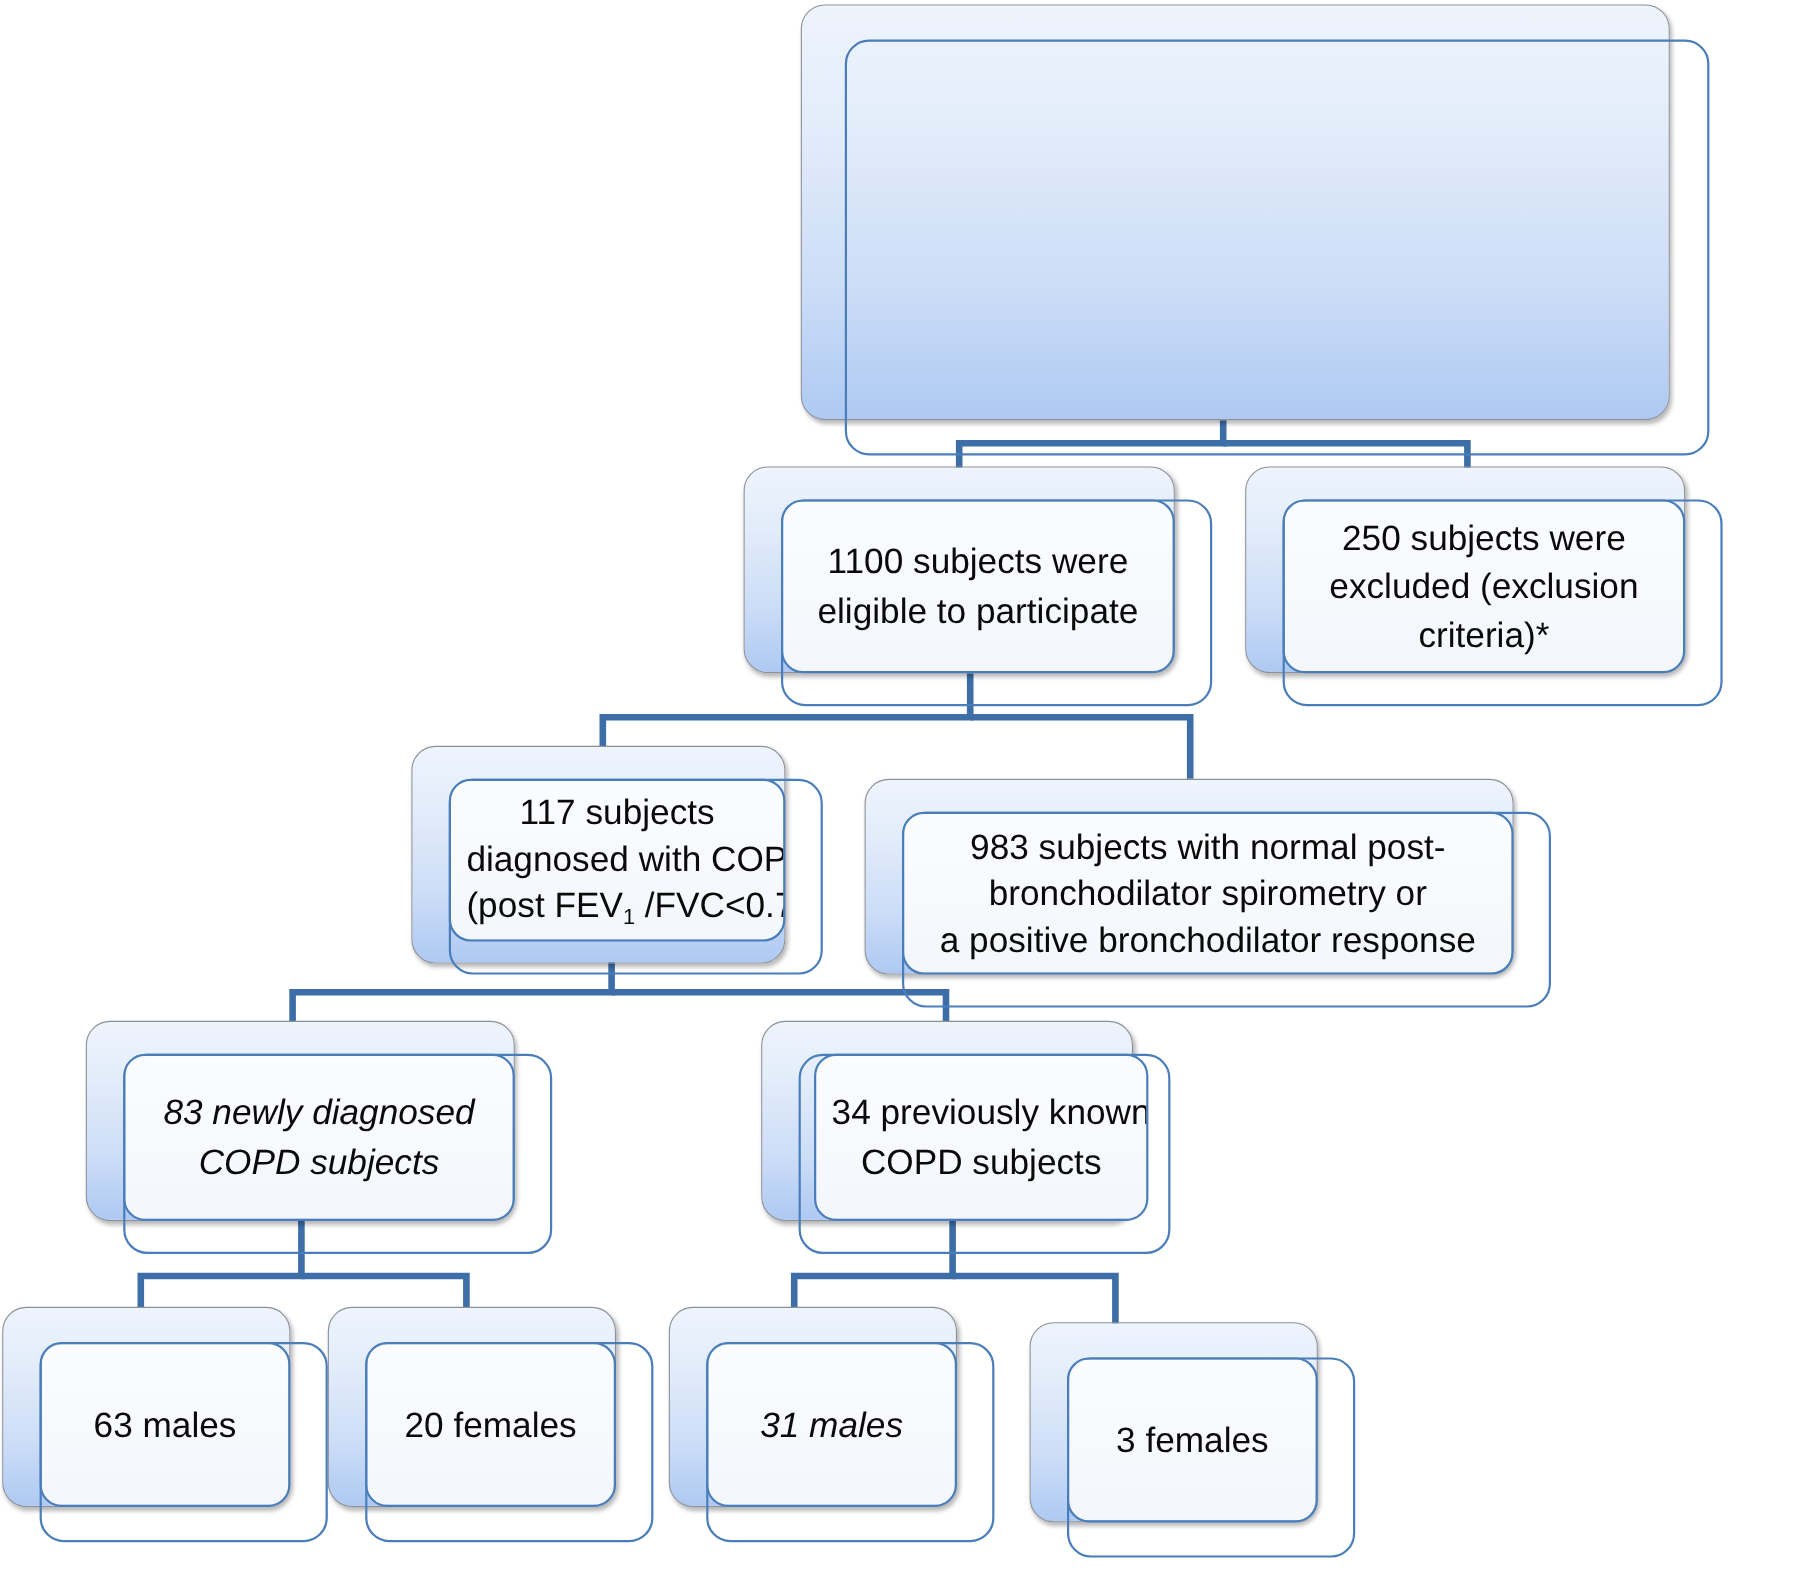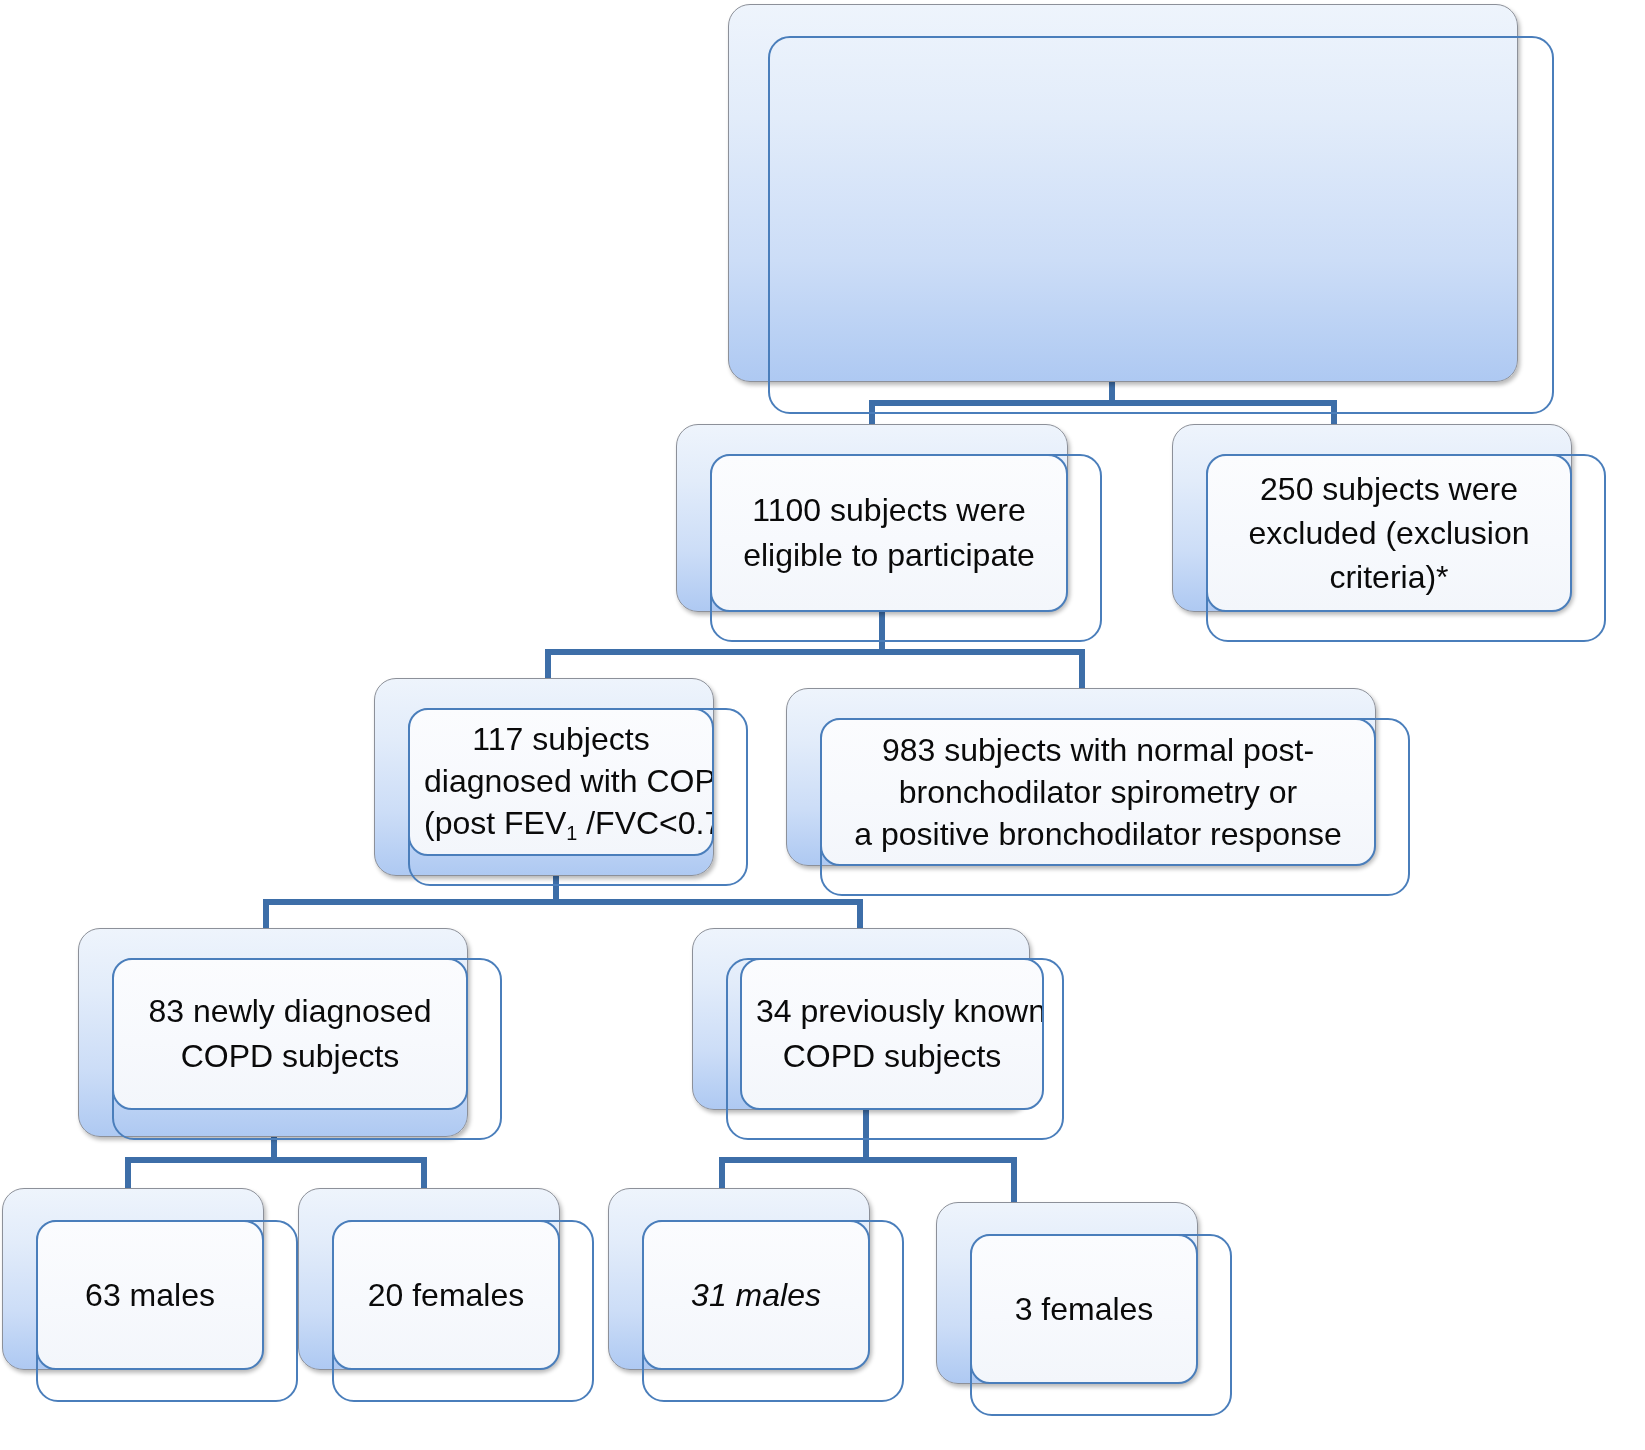--- a/index.html
+++ b/index.html
@@ -77,38 +77,38 @@
   #n-root .card    { left: 40px; top: 32px; width: 748px; height: 340px;
                      font-size: 33.5px; line-height: 1.02; }
   #n-root .card .line { margin: 14px 0; }
 
   
   #n-eligible { left: 676px; top: 424px; width: 392px; height: 188px; }
   #n-eligible .outline { left: 34px; top: 30px; width: 392px; height: 188px; }
   #n-eligible .card    { left: 34px; top: 30px; width: 358px; height: 158px;
                          font-size: 32px; line-height: 1.42; }
 
-  #n-excluded { left: 1132px; top: 424px; width: 400px; height: 188px; margin-left: 40px; }
+  #n-excluded { left: 1132px; top: 424px; width: 400px; height: 188px; }
   #n-excluded .outline { left: 34px; top: 30px; width: 400px; height: 188px; }
   #n-excluded .card    { left: 34px; top: 30px; width: 366px; height: 158px;
                          font-size: 32px; line-height: 1.38; }
 
   
   #n-copd { left: 374px; top: 678px; width: 340px; height: 198px; }
   #n-copd .outline { left: 34px; top: 30px; width: 340px; height: 178px; }
   #n-copd .card    { left: 34px; top: 30px; width: 306px; height: 148px;
                      font-size: 32px; line-height: 1.32; }
 
-  #n-normal { left: 786px; top: 688px; width: 590px; height: 178px; }
+  #n-normal { left: 786px; top: 708px; width: 590px; height: 178px; }
   #n-normal .outline { left: 34px; top: 30px; width: 590px; height: 178px; }
   #n-normal .card    { left: 34px; top: 30px; width: 556px; height: 148px;
                        font-size: 32px; line-height: 1.32; }
 
   
-  #n-new { left: 78px; top: 928px; width: 390px; height: 209px; }
+  #n-new { left: 78px; top: 928px; width: 390px; height: 182px; font-style: italic; }
   #n-new .outline { left: 34px; top: 30px; width: 390px; height: 182px; }
   #n-new .card    { left: 34px; top: 30px; width: 356px; height: 152px;
                     font-size: 32px; line-height: 1.42; }
 
   #n-known { left: 692px; top: 928px; width: 338px; height: 182px; }
   #n-known .outline { left: 34px; top: 30px; width: 338px; height: 182px; }
   #n-known .card    { left: 48px; top: 30px; width: 304px; height: 152px;
                       font-size: 32px; line-height: 1.42; }
 
   

